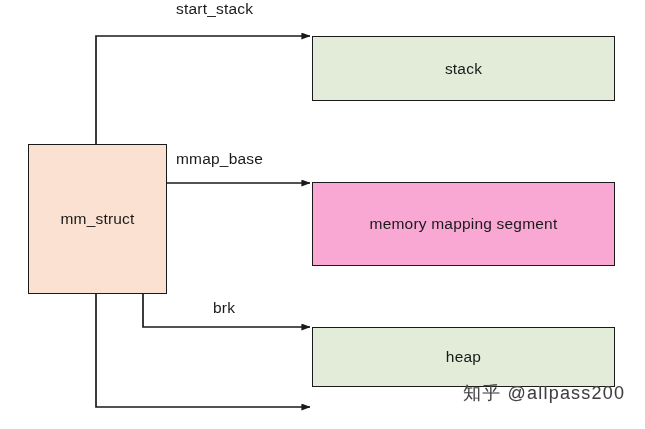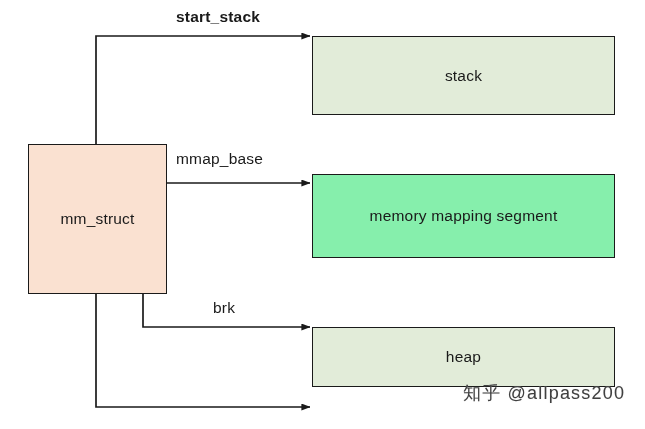--- a/index.html
+++ b/index.html
@@ -42,45 +42,45 @@
     left: 28px;
     top: 144px;
     width: 139px;
     height: 150px;
     background: #fae1d1;
   }
   #stack-box {
     left: 312px;
     top: 36px;
     width: 303px;
-    height: 79px;
+    height: 65px;
     background: #e2ecd9;
   }
   #mmap-box {
     left: 312px;
-    top: 174px;
+    top: 182px;
     width: 303px;
     height: 84px;
-    background: #86efac;
+    background: #f9a8d4;
   }
   #heap-box {
     left: 312px;
     top: 327px;
     width: 303px;
     height: 60px;
     background: #e2ecd9;
   }
   .edge-label {
     position: absolute;
     font-size: 15.5px;
     color: #1a1a1a;
     white-space: nowrap;
     letter-spacing: 0.2px;
   }
-  #label-start-stack { left: 176px; top: 8px; font-weight: bold; }
+  #label-start-stack { left: 176px; top: 0; }
   #label-mmap-base   { left: 176px; top: 150px; }
   #label-brk         { left: 213px; top: 299px; text-align: right; }
   #label-start-brk   { left: 189px; top: 377px; }
   #watermark {
     position: absolute;
     left: 463px;
     top: 381px;
     font-size: 18px;
     color: #404040;
     letter-spacing: 1.2px;

